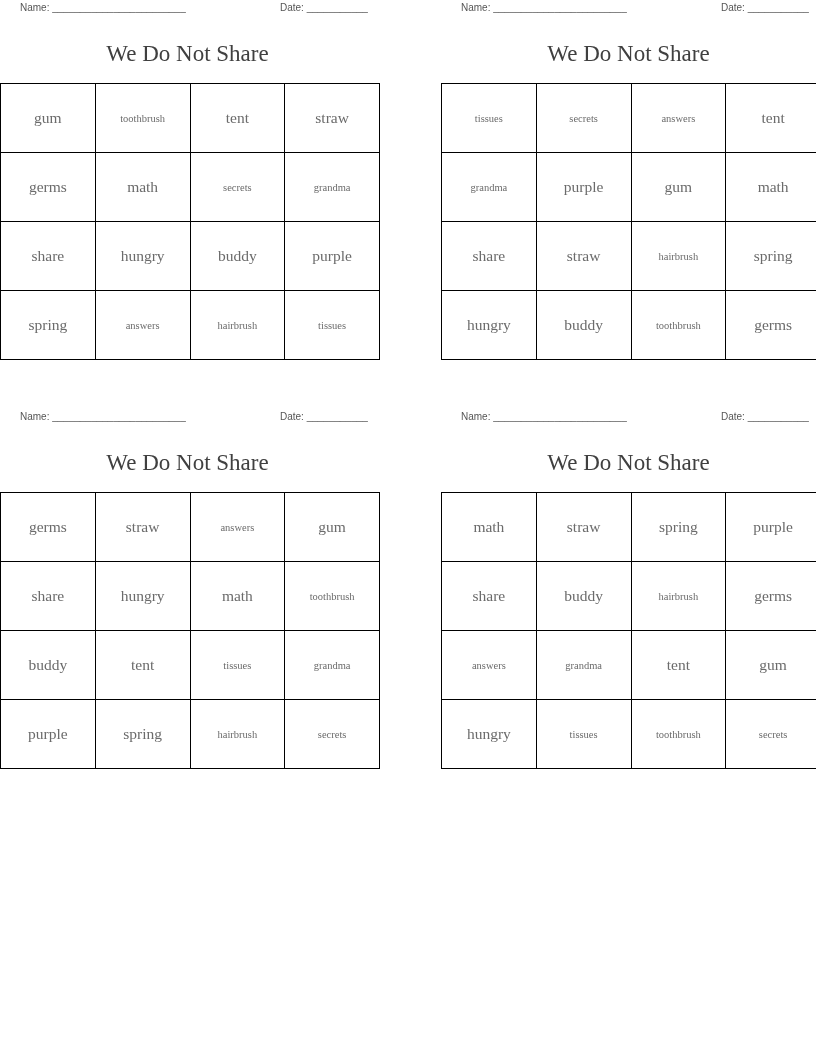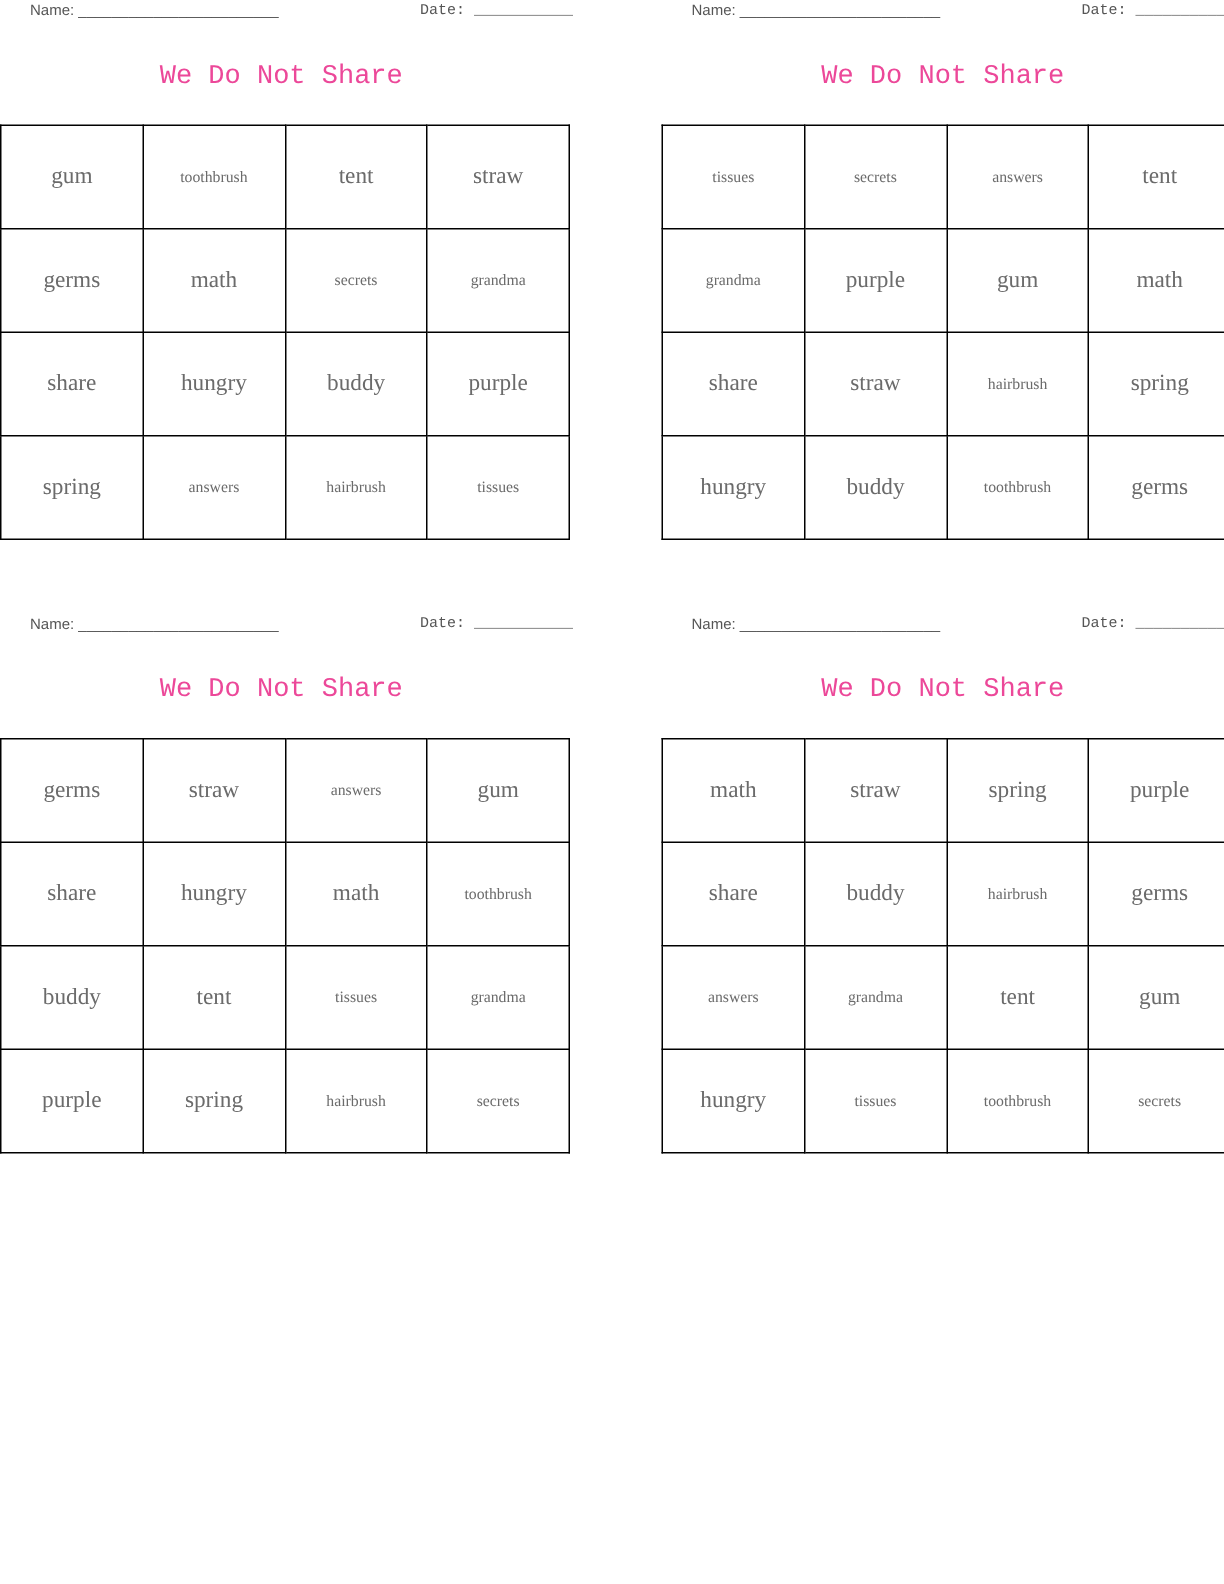--- a/index.html
+++ b/index.html
@@ -5,24 +5,24 @@
   html, body { margin: 0; padding: 0; background: #ffffff; }
   body { width: 816px; height: 1056px; position: relative; overflow: hidden; }
   .card { position: absolute; width: 375px; }
   .header-line {
     position: absolute; top: 0; left: 0; width: 375px; height: 20px;
     font-family: "Liberation Sans", sans-serif; font-size: 10px; color: #555555;
     white-space: nowrap;
     margin-left: 20px;
   }
   .name-label { position: absolute; left: 0; top: 2px; }
-  .date-label { position: absolute; left: 260px; top: 2px; font-family: Liberation Mono, monospace; }
+  .date-label { position: absolute; left: 260px; top: 2px; }
   .card-title {
     position: absolute; top: 41px; left: 0; width: 375px; text-align: center;
-    font-family: Liberation Mono, monospace; font-size: 18px; color: #ec4899;
+    font-family: Liberation Serif, serif; font-size: 23px; color: #404040;
   }
   .grid {
     position: absolute; top: 83px; left: 0; width: 375px; height: 220px;
     border-collapse: collapse; table-layout: fixed;
   }
   .grid td {
     border: 1.3px solid #000000; width: 93.75px; height: 68px; padding: 0;
     text-align: center; vertical-align: middle;
     font-family: "Liberation Serif", serif; color: #6b6b6b;
   }

